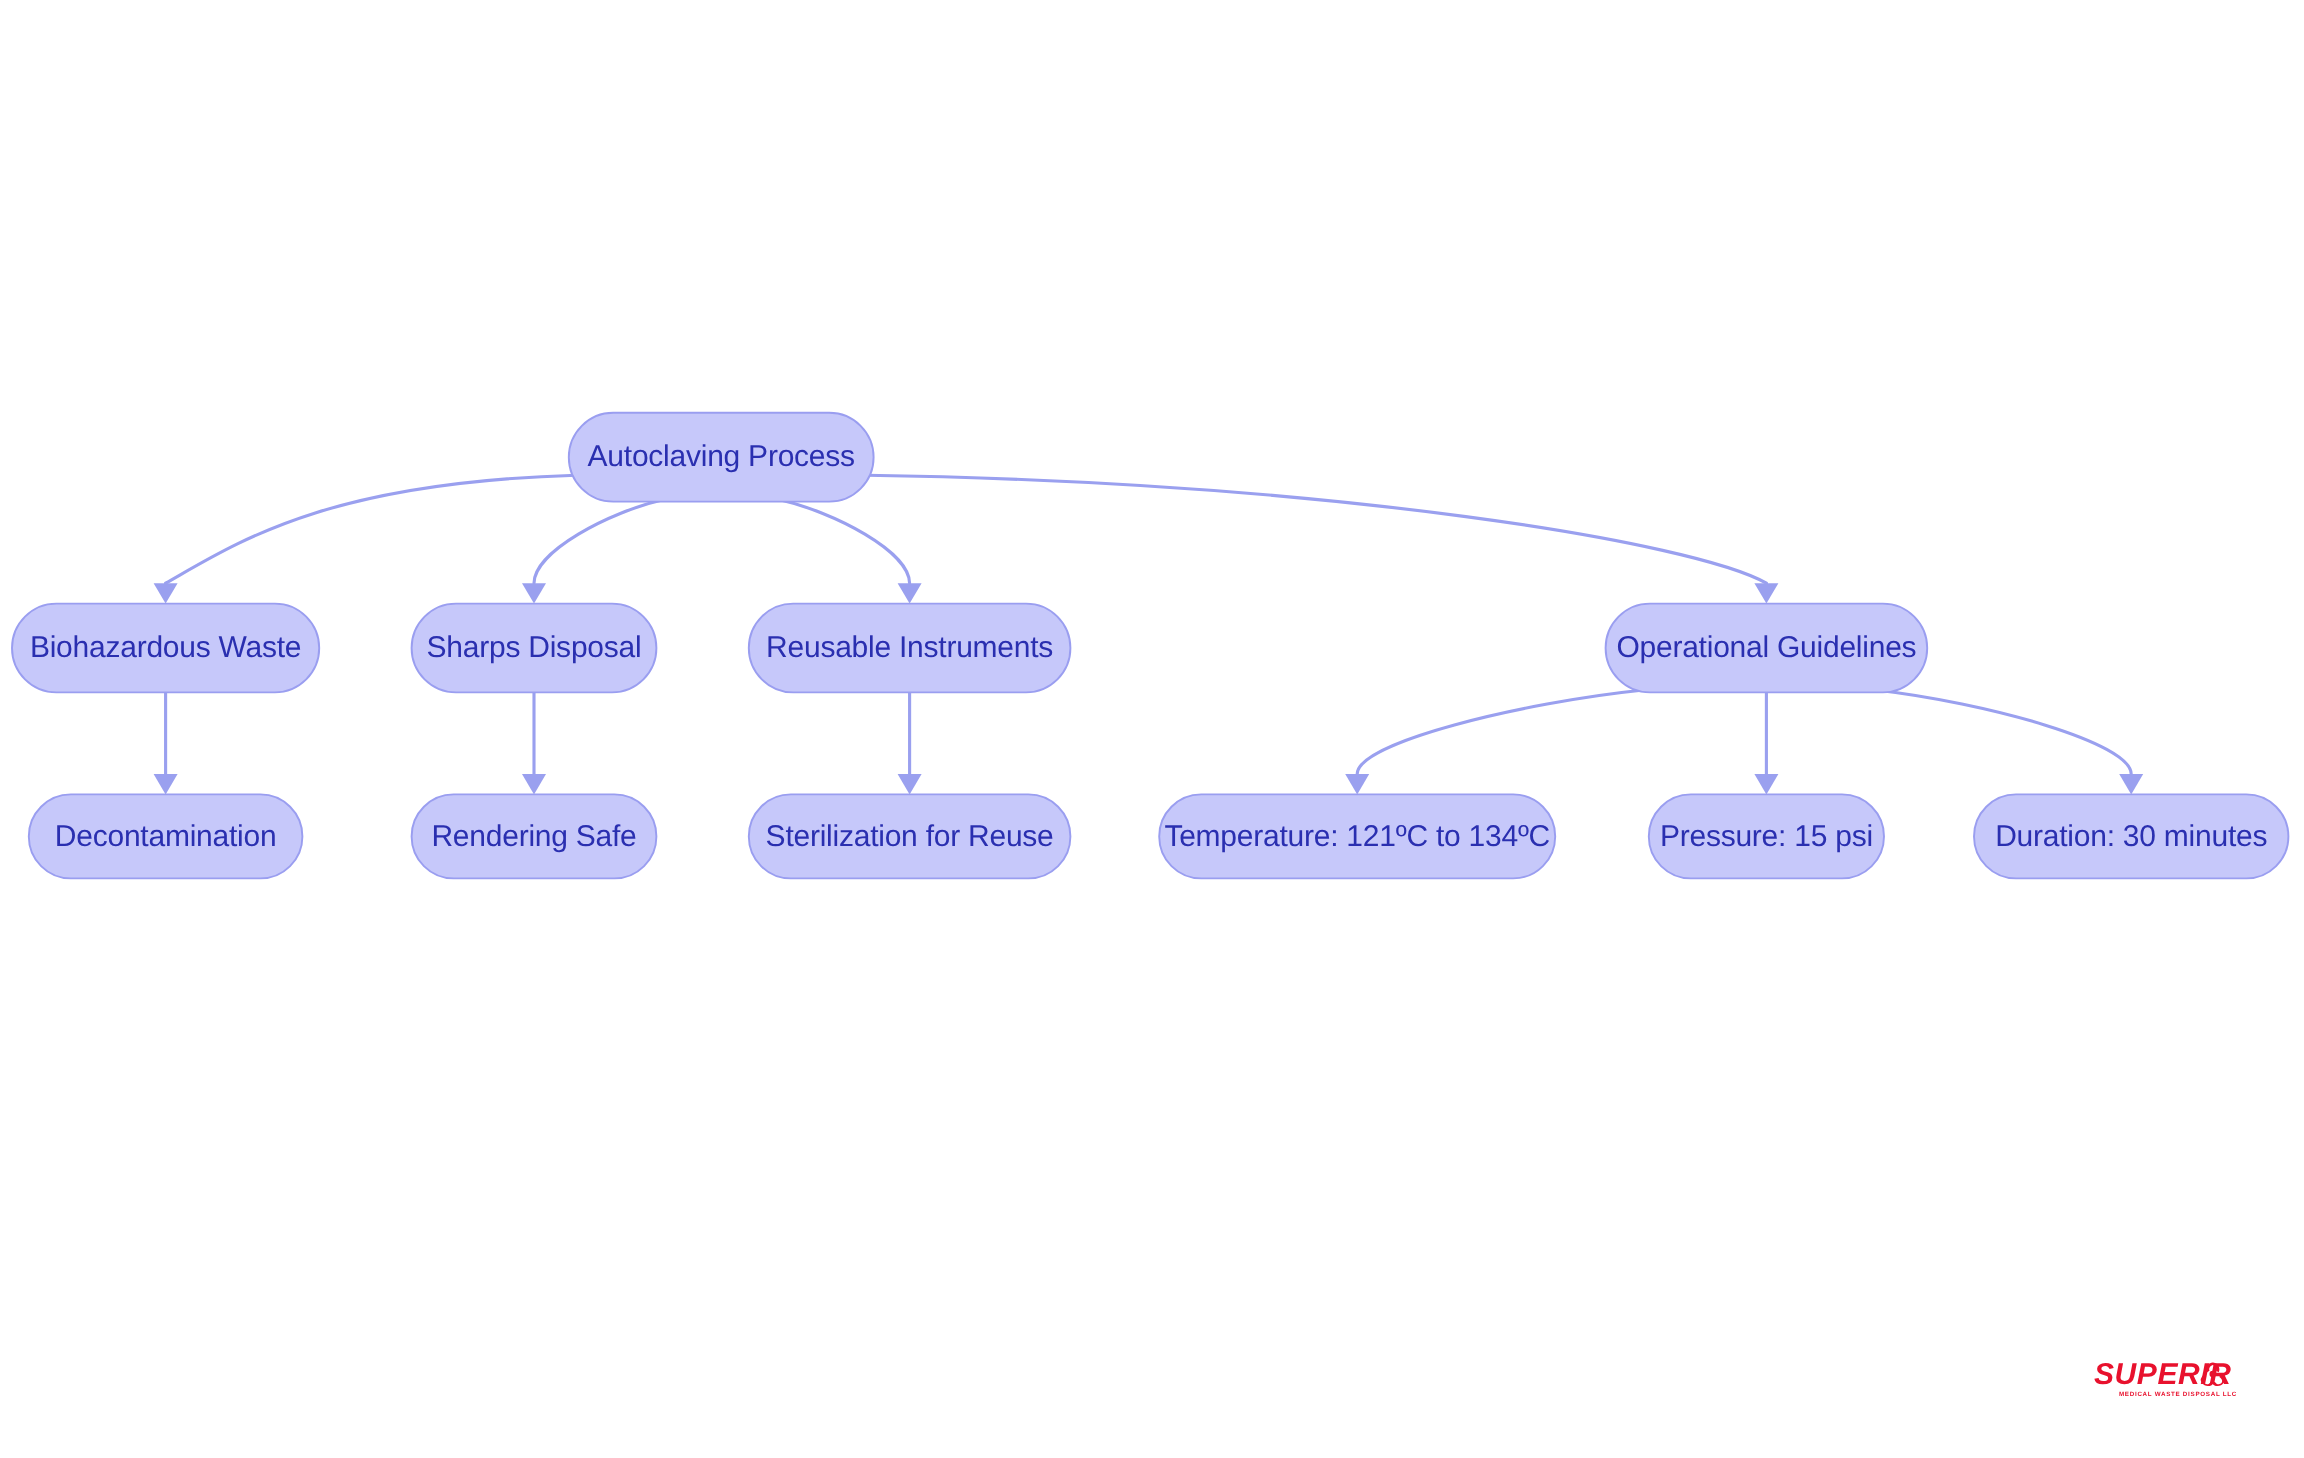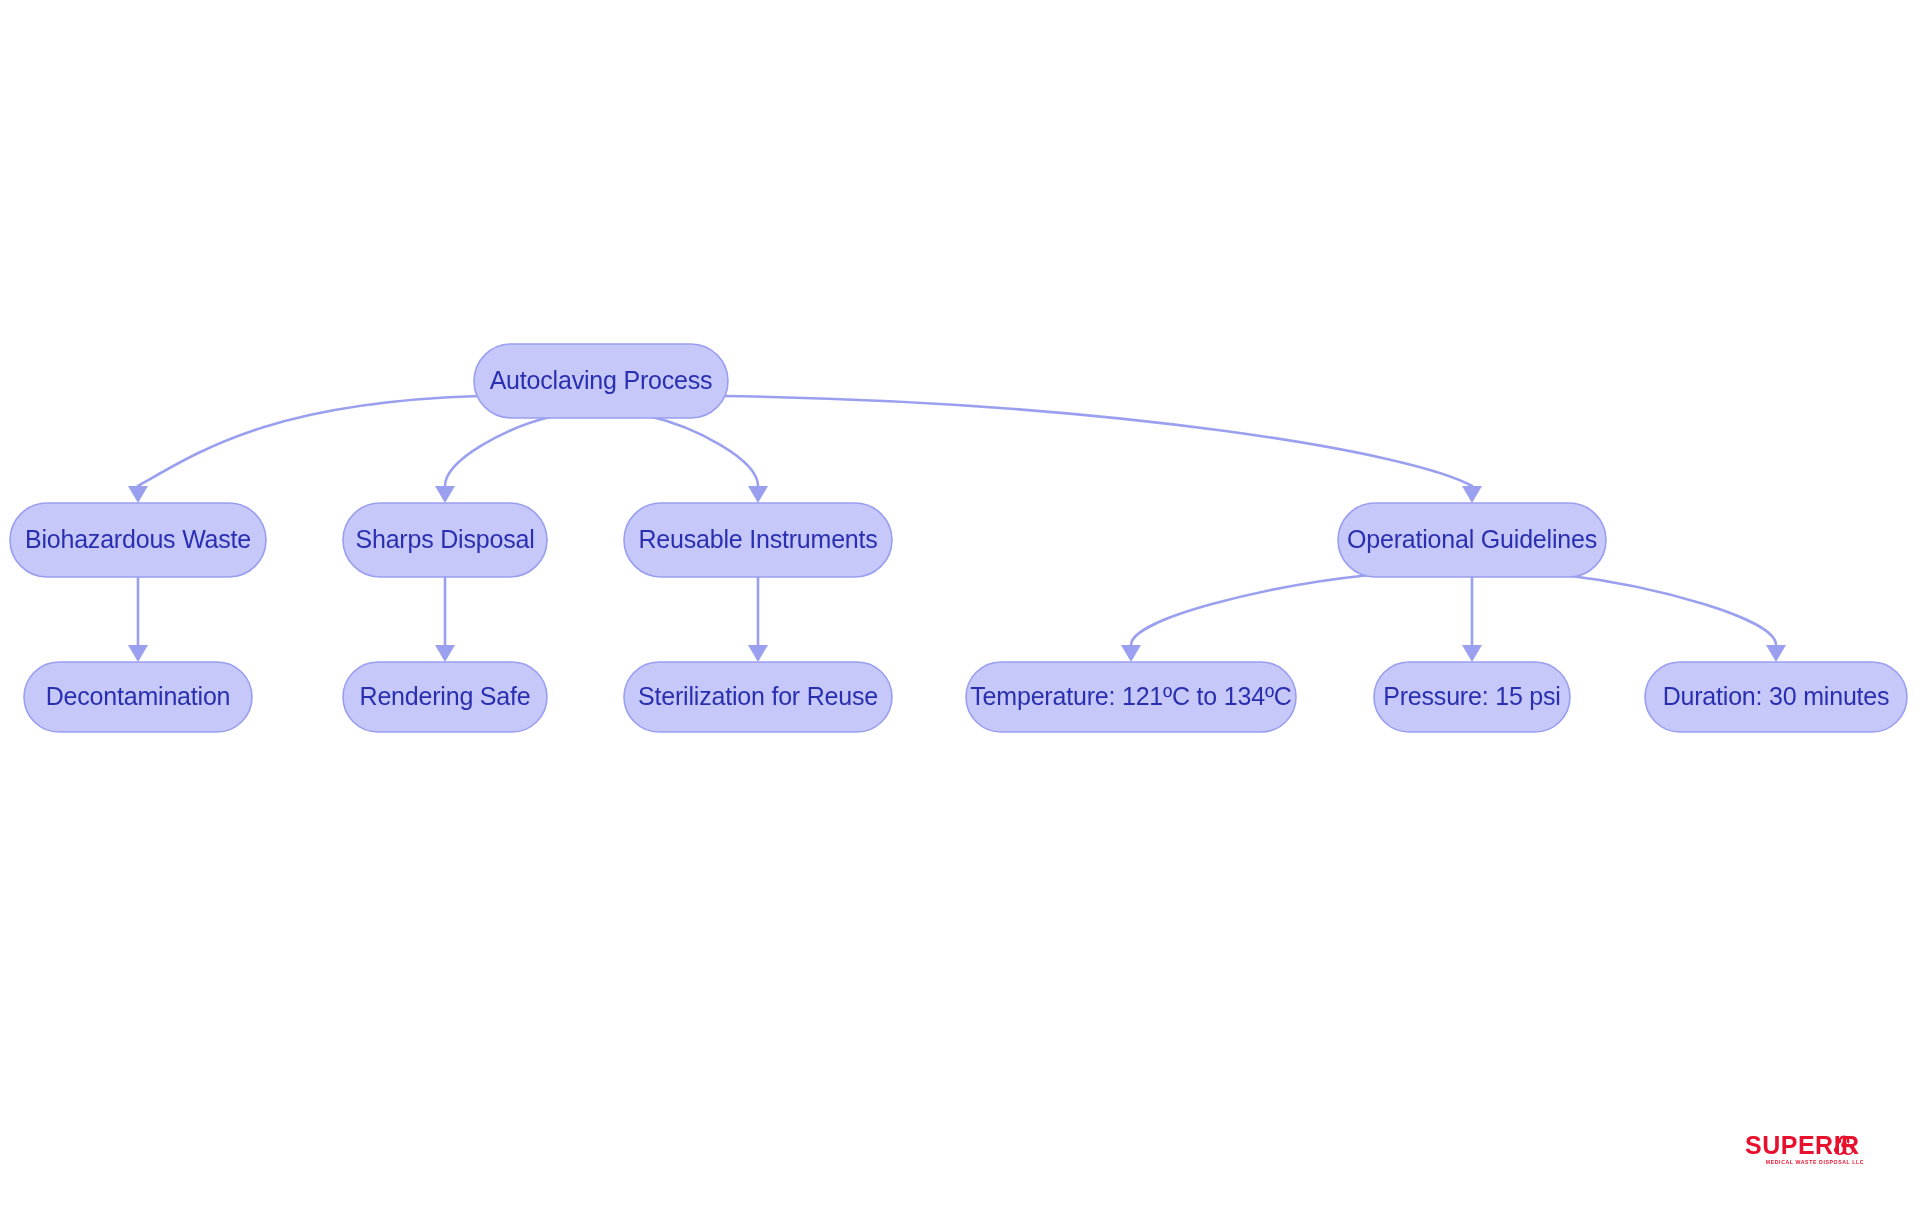--- a/index.html
+++ b/index.html
@@ -54,20 +54,21 @@
   }
   .wm-main {
     font-family: "Liberation Sans", sans-serif;
     font-weight: bold;
     font-size: 25px;
     color: #e8112d;
     letter-spacing: 0.5px;
     line-height: 1;
     white-space: nowrap;
     position: relative;
+    font-style: italic;
   }
   .wm-sub {
     font-family: "Liberation Sans", sans-serif;
     font-weight: bold;
     font-size: 5.2px;
     color: #e8112d;
     letter-spacing: 0.6px;
     white-space: nowrap;
     margin-top: 1px;
     text-align: center;

